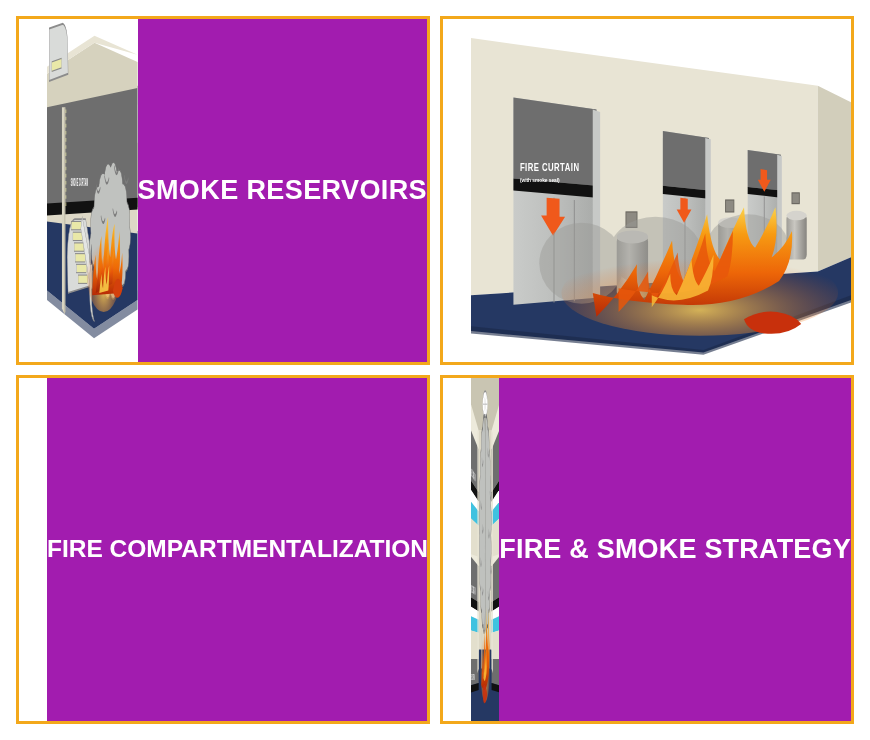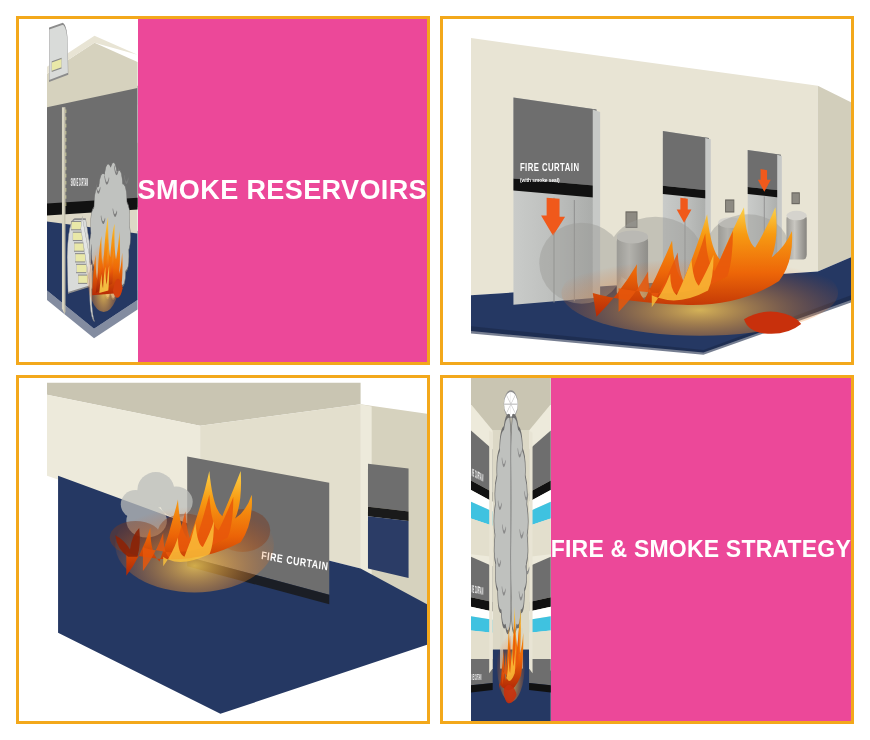--- a/index.html
+++ b/index.html
@@ -29,32 +29,32 @@
   }
   .scene{
     position:relative;
     flex:1 1 auto;
     overflow:hidden;
     background:#ffffff;
   }
   .scene svg{display:block;width:100%;height:100%;}
   .caption{
     flex:0 0 46px;
-    background:#ec4899;
+    background:#a21caf;
     color:#FFFFFF;
     display:flex;align-items:center;justify-content:center;
     font-weight:700;
     font-size:27px;
     letter-spacing:.4px;
     line-height:1;
     white-space:nowrap;
     user-select:none;
   }
   .caption.small{font-size:24.5px;letter-spacing:0px;}
-  .caption.tight{font-size:23px;letter-spacing:.2px;}
+  .caption.tight{font-size:27px;letter-spacing:.2px;}
 </style>
 </head>
 <body>
 
 <div class="grid">
 
   <div class="panel">
     <div class="scene">
       <svg viewBox="0 0 412 288" preserveAspectRatio="none" aria-hidden="true">
         <defs>
@@ -316,20 +316,21 @@
                    q12,-6 18,-20 q2,24 -12,40 q-40,16 -84,14 q-30,-2 -40,-6 Z" fill="url(#p3flameA)"></path>
           <path d="M104,162 q14,-14 22,-32 q0,18 8,22 q10,-20 16,-40 q2,24 10,28
                    q10,-24 16,-42 q2,26 10,30 q10,-16 16,-28 q0,22 -6,34
                    q-32,14 -66,12 q-22,-2 -26,-4 Z" fill="#E8570A" opacity=".85"></path>
           <path d="M126,158 q10,-10 16,-24 q0,14 7,16 q8,-14 12,-28 q2,18 8,20 q8,-12 12,-22 q0,20 -5,28
                    q-22,8 -38,6 q-9,-2 -12,-4 Z" fill="#FBC23A" opacity=".82"></path>
           <path d="M88,150 q-12,-6 -14,-18 q10,4 16,12 q2,-12 10,-18 q2,14 -2,24 Z" fill="#8C2206" opacity=".9"></path>
         </g>
       </svg>
     </div>
+    <div class="caption small">FIRE COMPARTMENTALIZATION</div>
   </div>
 
   <div class="panel">
     <div class="scene">
       <svg viewBox="0 0 412 288" preserveAspectRatio="none" aria-hidden="true">
         <defs>
           <linearGradient id="p4flameA" x1="0" y1="1" x2="0" y2="0">
             <stop offset="0%" stop-color="#B02705"></stop>
             <stop offset="38%" stop-color="#EC6407"></stop>
             <stop offset="74%" stop-color="#F79A12"></stop>

